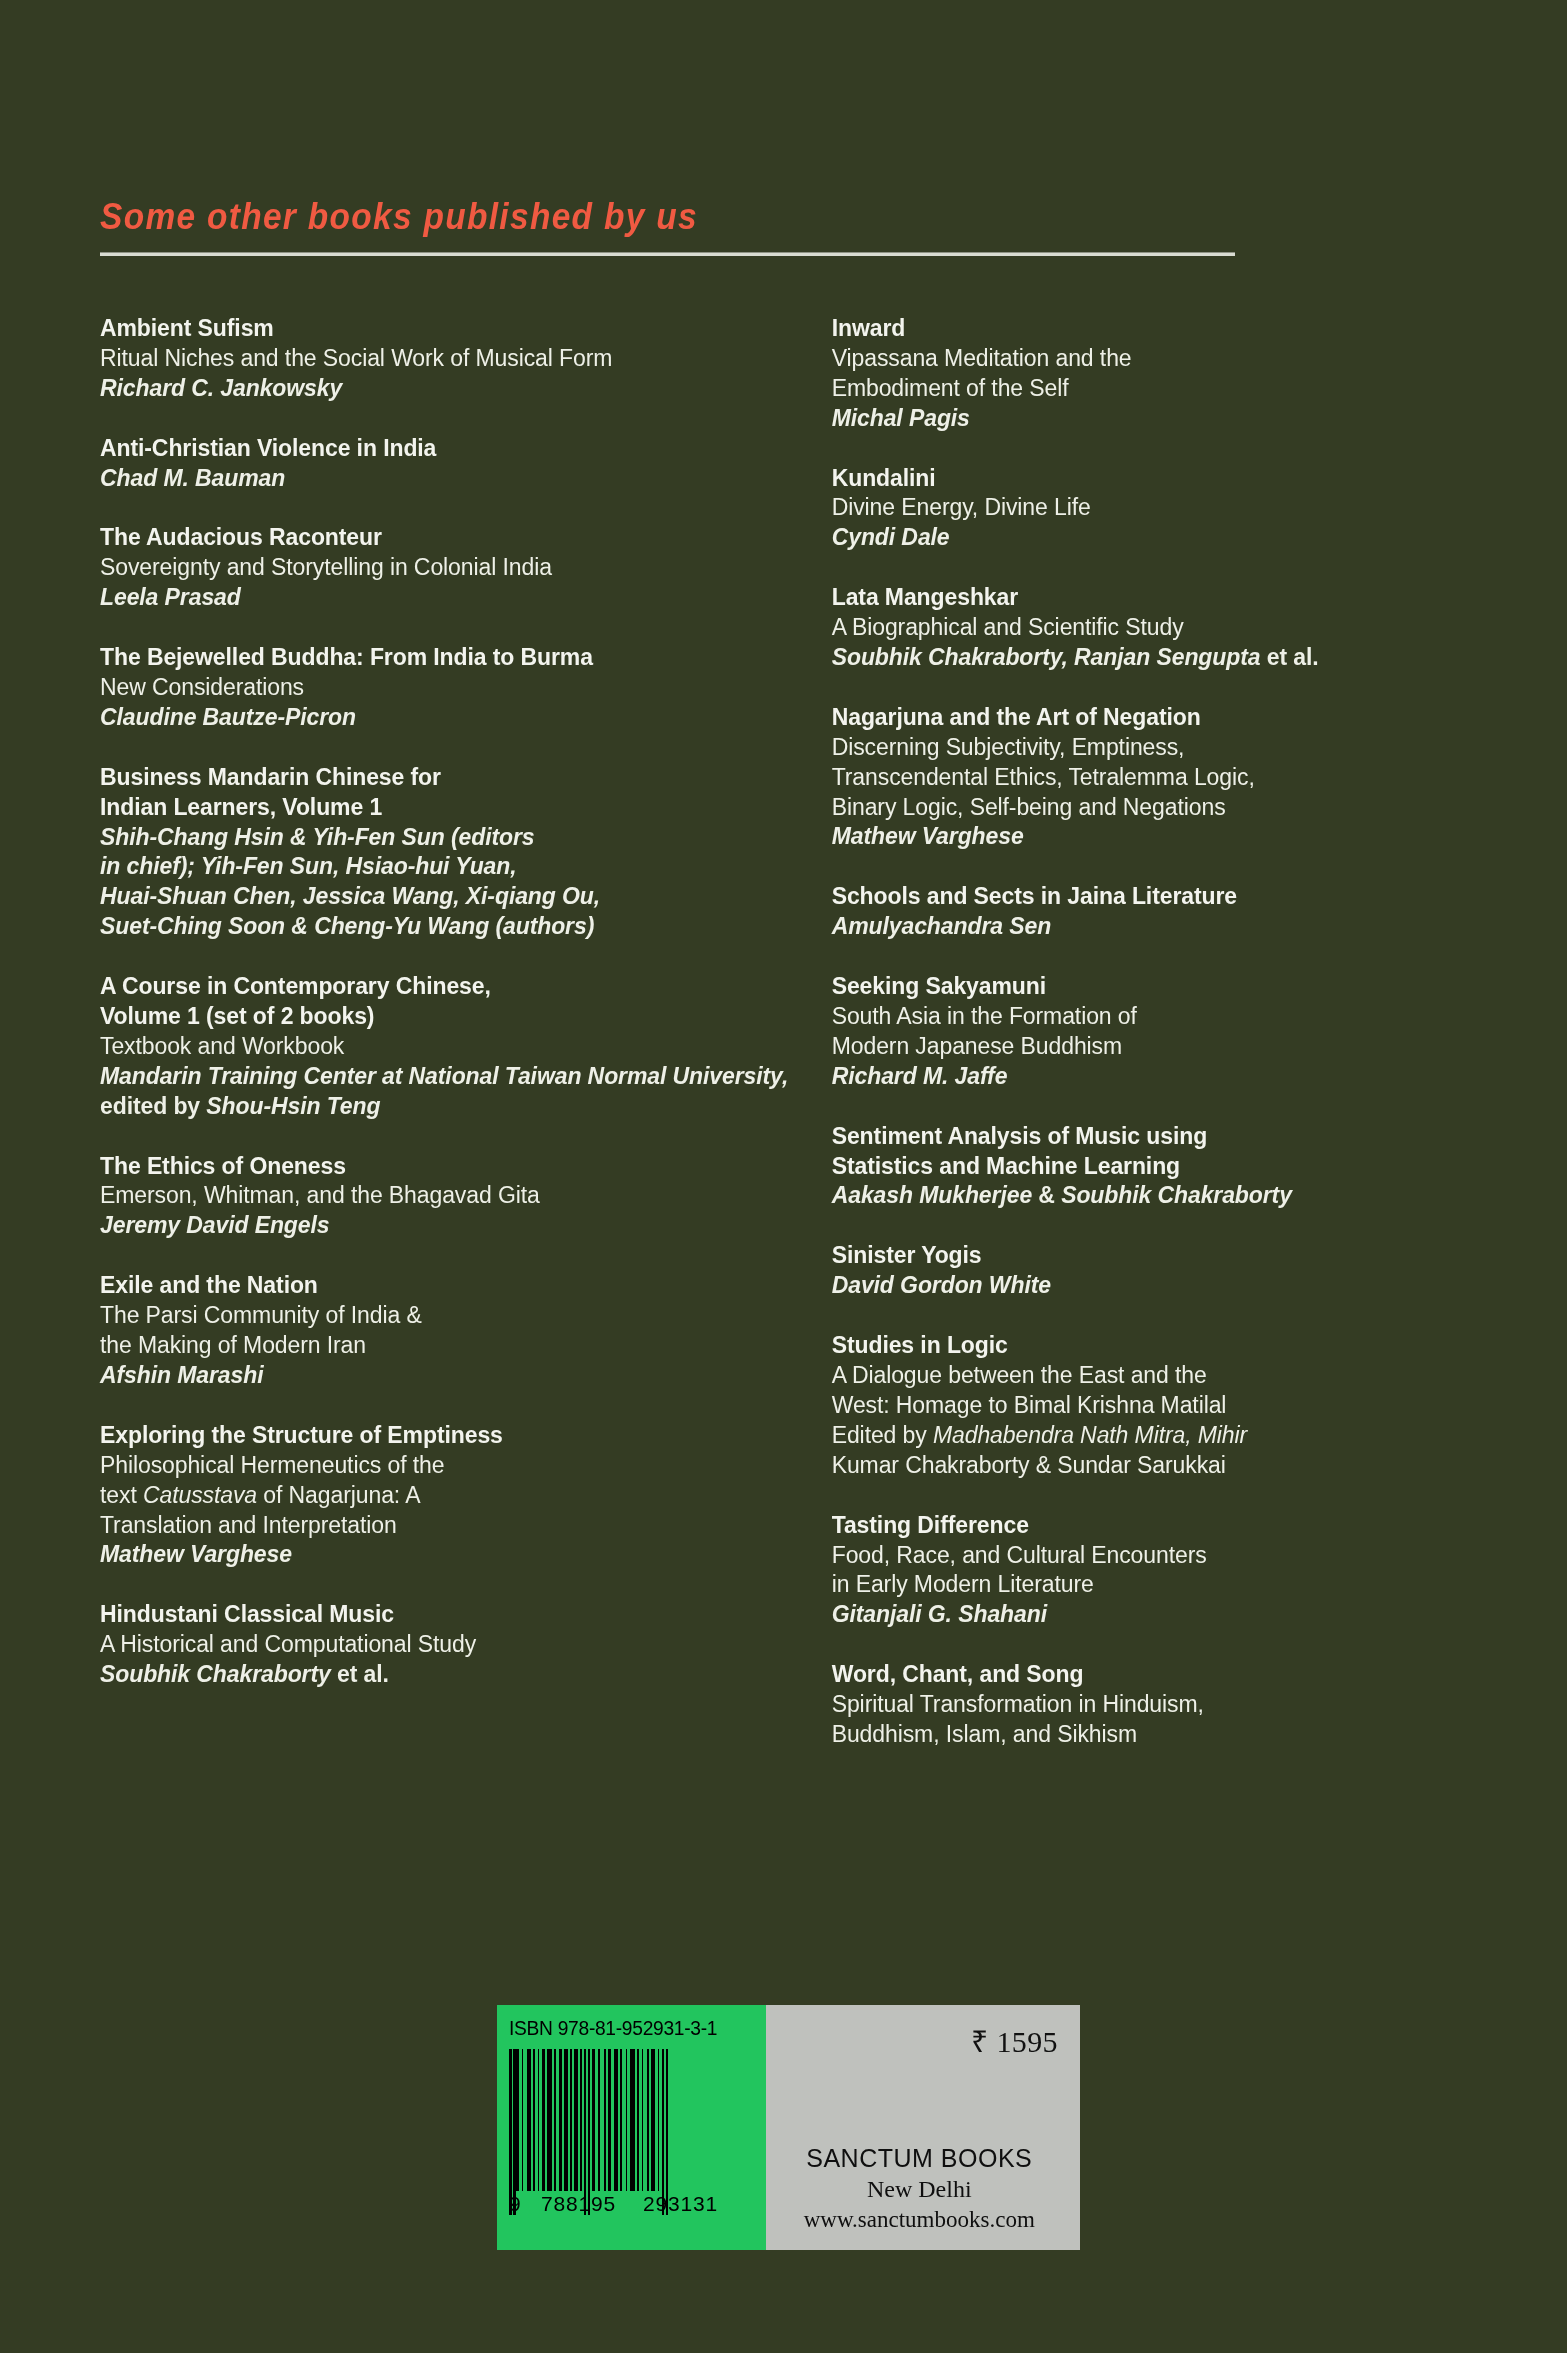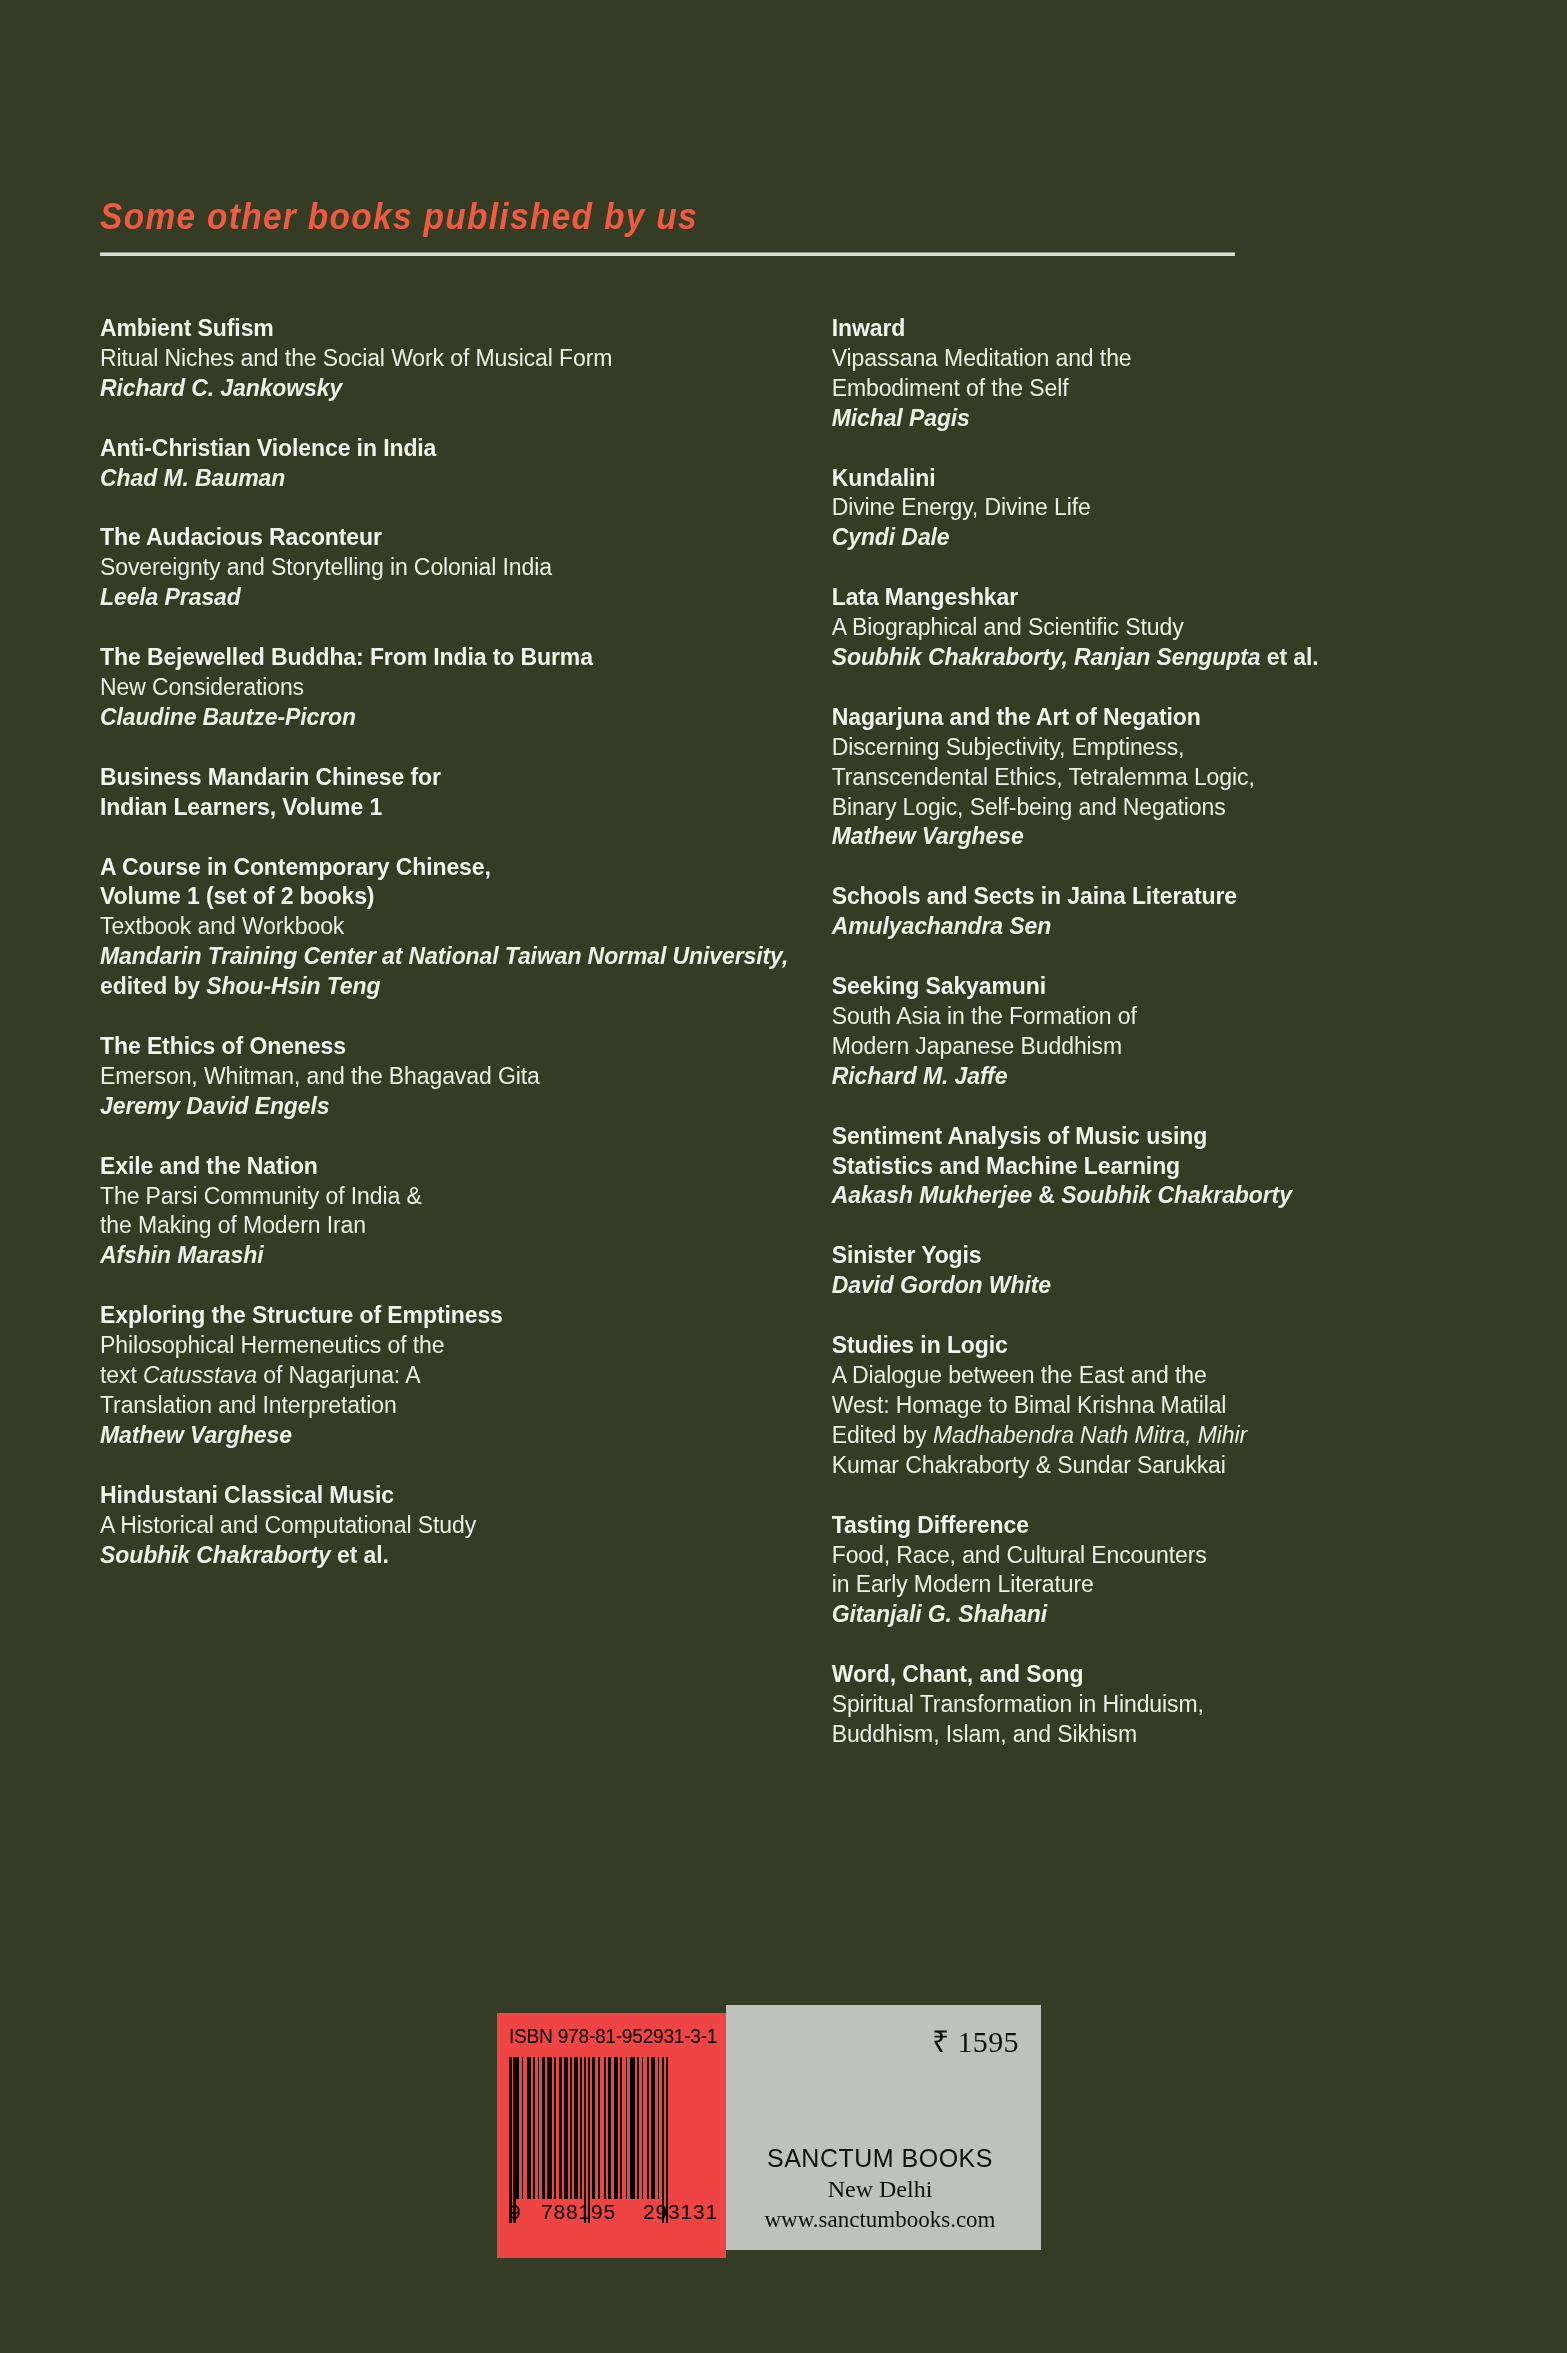--- a/index.html
+++ b/index.html
@@ -105,28 +105,27 @@
   .bottom-panel {
     position: absolute;
     left: 497px;
     top: 2005px;
     width: 583px;
     height: 245px;
     display: flex;
     flex-direction: row;
   }
   .barcode-box {
-    width: 229px;
+    width: 269px;
     height: 245px;
-    background: #ef4444;
+    background: #22c55e;
     box-sizing: border-box;
     padding: 12px 8.5px 6.8px 12px;
     display: flex;
     flex-direction: column;
-    margin-top: 8px;
   }
   .isbn-line {
     font-family: "Liberation Sans", sans-serif;
     font-size: 20px;
     color: #000;
     letter-spacing: -0.3px;
     white-space: nowrap;
     transform: scaleX(0.96);
     transform-origin: left top;
   }
@@ -229,20 +228,21 @@
           <div class="book-sub">Sovereignty and Storytelling in Colonial India</div>
           <div class="book-author">Leela Prasad</div>
         </div>
         <div class="book">
           <div class="book-title">The Bejewelled Buddha: From India to Burma</div>
           <div class="book-sub">New Considerations</div>
           <div class="book-author">Claudine Bautze-Picron</div>
         </div>
         <div class="book">
           <div class="book-title">Business Mandarin Chinese for<br>Indian Learners, Volume 1</div>
+          <div class="book-author"><i>Shih-Chang Hsin</i> &amp; <i>Yih-Fen Sun</i> (editors<br>in chief); <i>Yih-Fen Sun, Hsiao-hui Yuan,<br>Huai-Shuan Chen, Jessica Wang, Xi-qiang Ou,<br>Suet-Ching Soon</i> &amp; <i>Cheng-Yu Wang</i> (authors)</div>
         </div>
         <div class="book">
           <div class="book-title">A Course in Contemporary Chinese,<br>Volume 1 (set of 2 books)</div>
           <div class="book-sub">Textbook and Workbook</div>
           <div class="book-author">Mandarin Training Center at National Taiwan Normal University, <span class="roman">edited by</span> Shou-Hsin Teng</div>
         </div>
         <div class="book">
           <div class="book-title">The Ethics of Oneness</div>
           <div class="book-sub">Emerson, Whitman, and the Bhagavad Gita</div>
           <div class="book-author">Jeremy David Engels</div>

